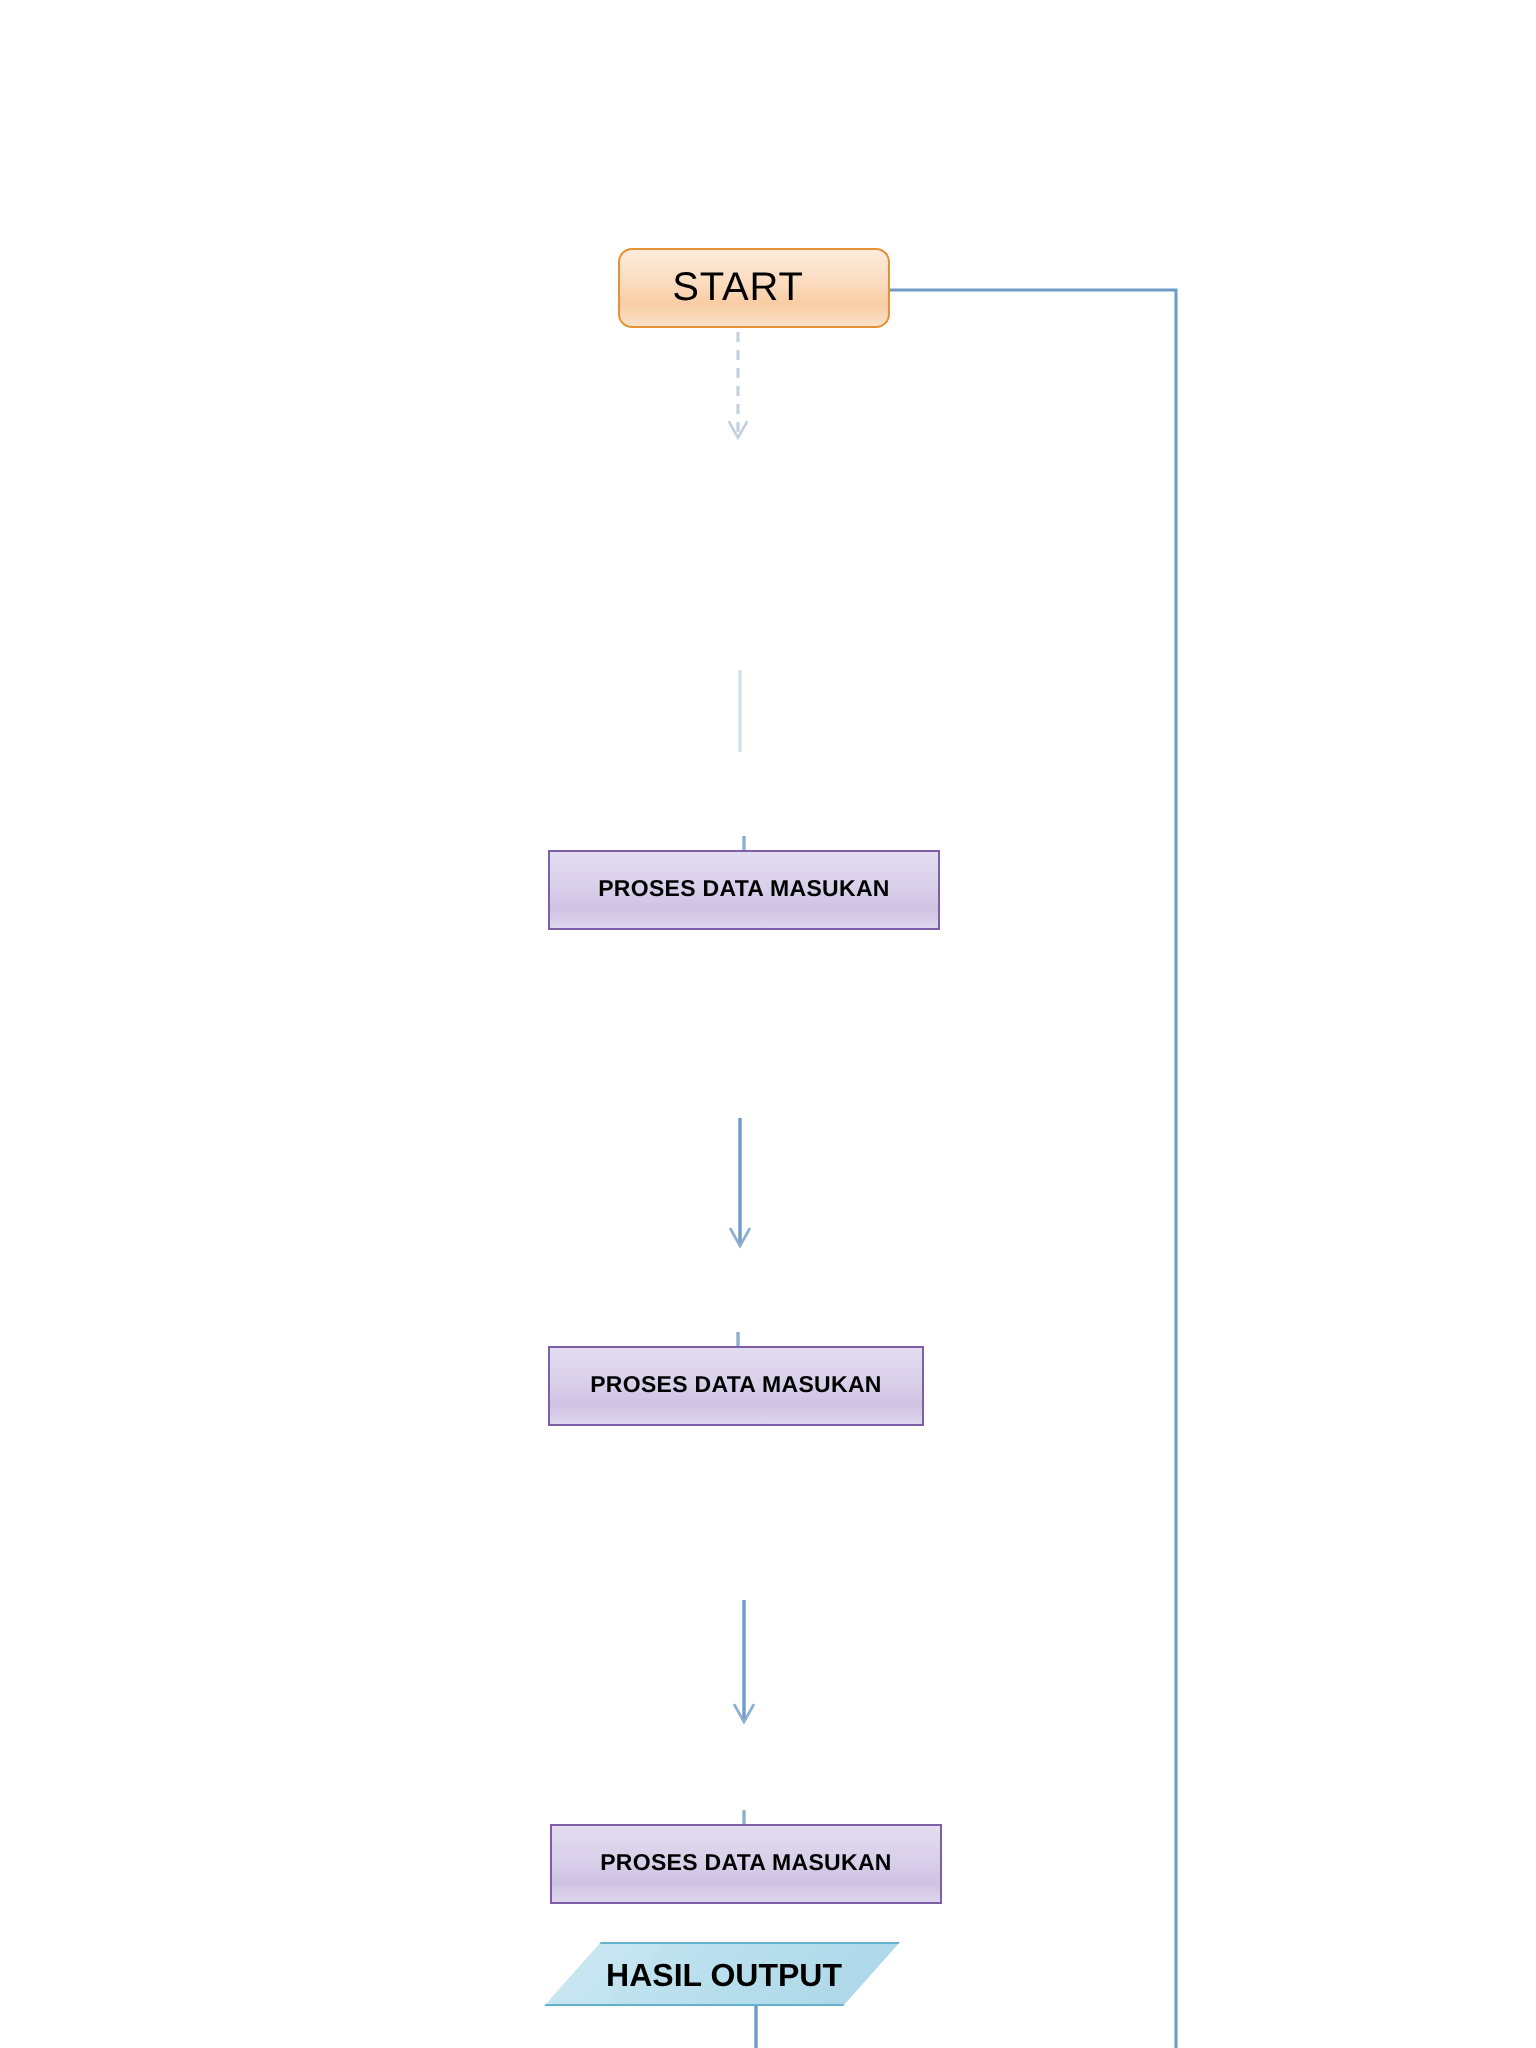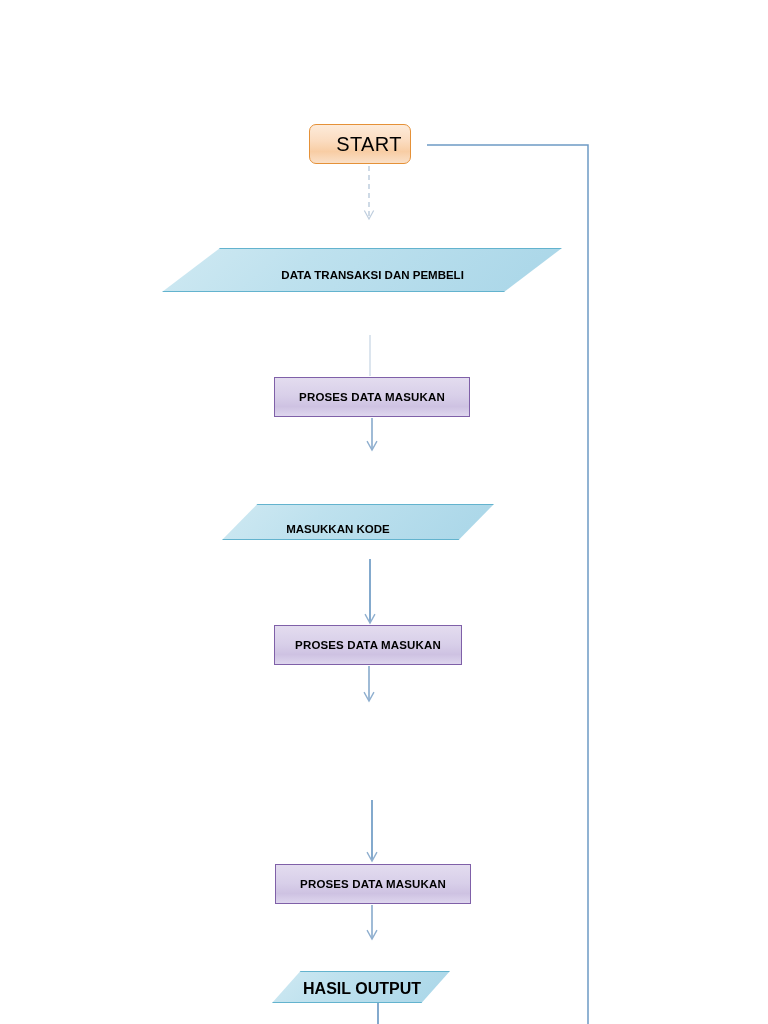--- a/index.html
+++ b/index.html
@@ -44,21 +44,21 @@
     white-space: pre;
     color: #000000;
     font-weight: bold;
     line-height: 1.28;
   }
 
   
   .terminator {
     left: 309px;
     top: 124px;
-    width: 102px;
+    width: 136px;
     height: 40px;
     border: 1.4px solid #E59138;
     border-radius: 7px;
     background: linear-gradient(to bottom, #FDEBDA 0%, #FBDCC0 42%, #F8CDA4 70%, #FAE0C8 100%);
   }
   .terminator .node-label {
     left: 0; top: 0;
     width: 118px; height: 40px;
     display: flex;
     align-items: center;
@@ -100,20 +100,21 @@
   .io-4 .node-label {
     left: 0; top: 7px; width: 178px;
     text-align: center;
     font-size: 16px;
   }
 
   
   .process {
     background: linear-gradient(to bottom, #E3DCEF 0%, #D8CFE9 48%, #CEC2E2 75%, #DED6EE 100%);
     border: 1.3px solid #7F60A8;
+    margin-top: 48px;
   }
   .process .node-label {
     left: 0; top: 0;
     width: 100%; height: 100%;
     display: flex;
     align-items: center;
     justify-content: center;
     font-size: 11.5px;
     letter-spacing: 0.15px;
   }
@@ -179,37 +180,25 @@
 
     <g>
       <line x1="378" y1="1003" x2="378" y2="1024" stroke="#6E9BC5" stroke-width="1.7"></line>
     </g>
   </svg>
 
   <div class="node terminator">
     <div class="node-label">START</div>
   </div>
 
-  <div class="node io io-1">
-    <div class="node-label">
-      <span>DATA TRANSAKSI DAN PEMBELI</span><br>
-      <span>NAMA PEMBELI,NOMOR TELP,ALAMAT</span>
-    </div>
-  </div>
 
   <div class="node process proc-1">
     <div class="node-label">PROSES DATA MASUKAN</div>
   </div>
 
-  <div class="node io io-2">
-    <div class="node-label">
-      <span>MASUKKAN KODE</span><br>
-      <span>BIBIT,JUMLAH BELI</span>
-    </div>
-  </div>
 
   <div class="node process proc-2">
     <div class="node-label">PROSES DATA MASUKAN</div>
   </div>
 
 
   <div class="node process proc-3">
     <div class="node-label">PROSES DATA MASUKAN</div>
   </div>
 

